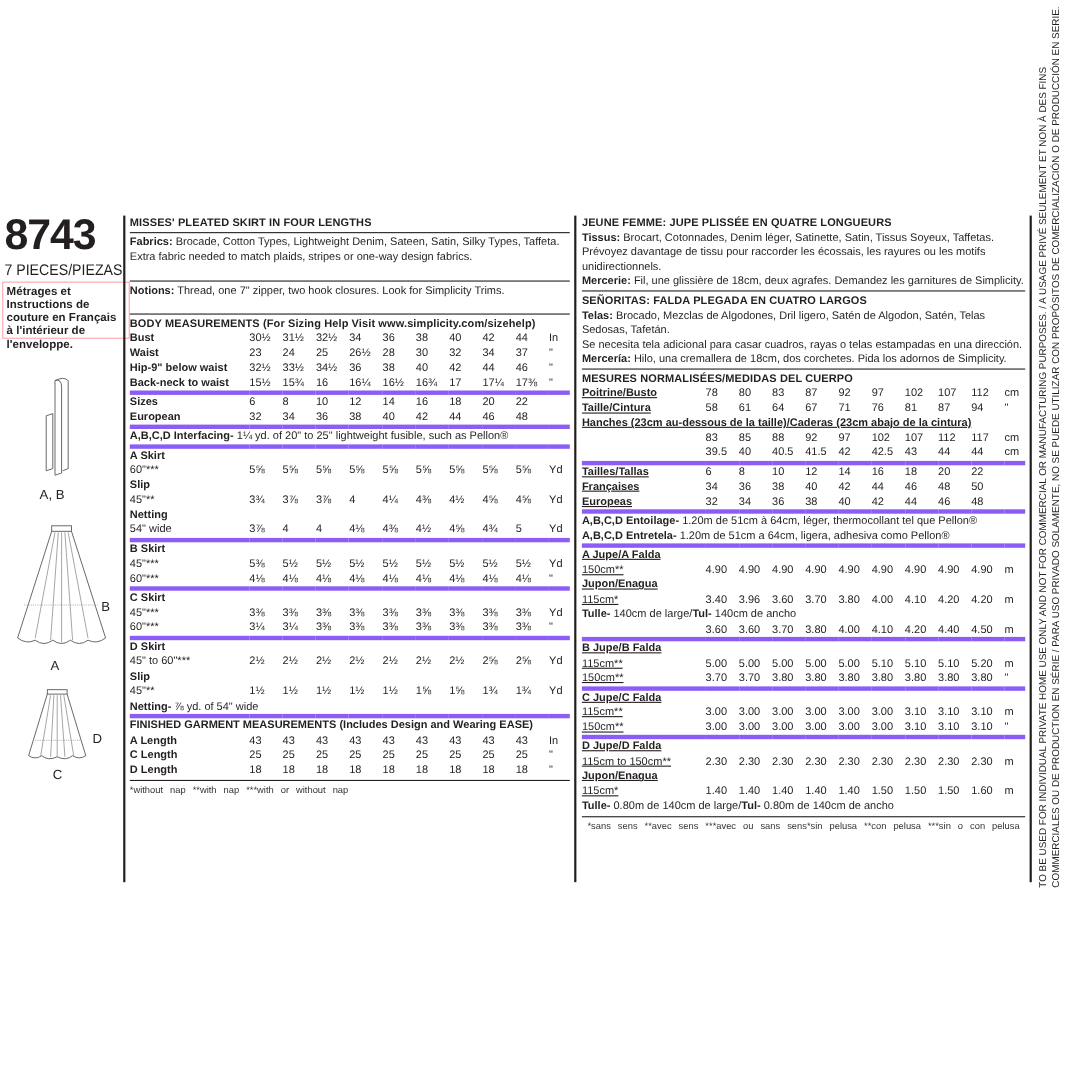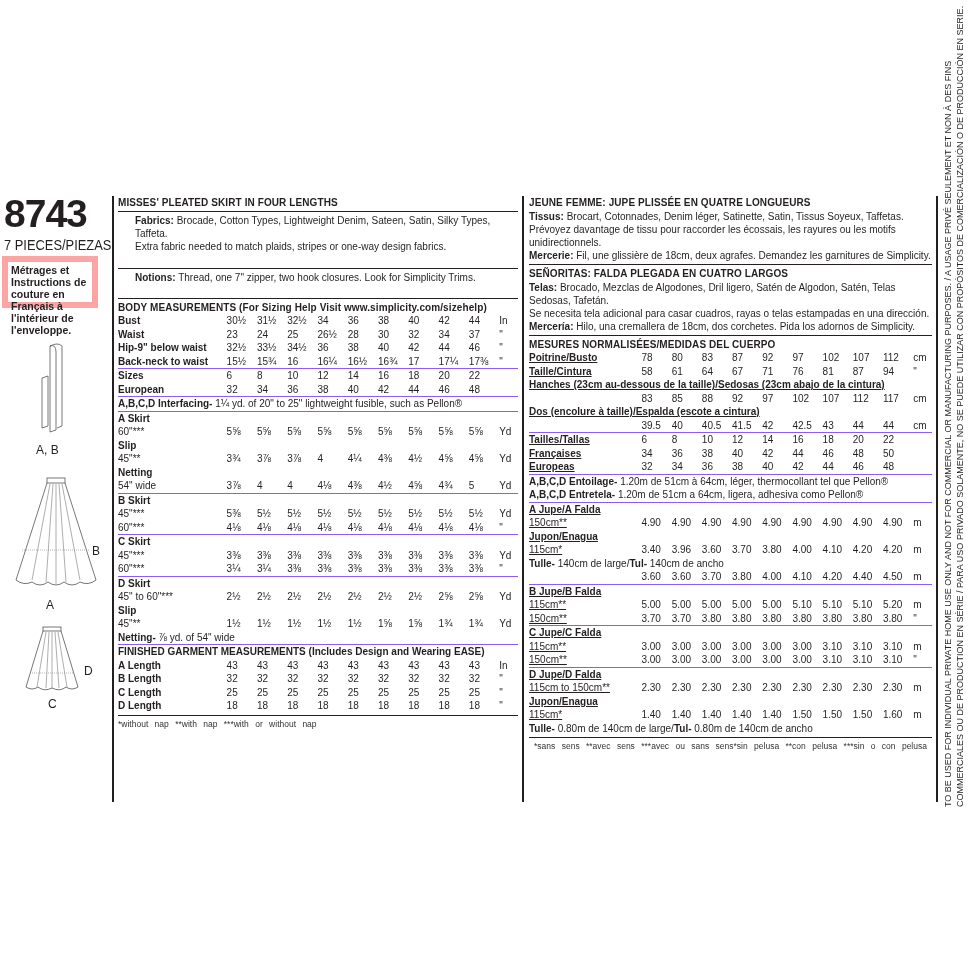--- a/index.html
+++ b/index.html
@@ -1,40 +1,40 @@
 <!DOCTYPE html>
 <html><head>
 <meta charset="utf-8">
 <style>
   html, body { margin:0; padding:0; background:#ffffff; }
   body { width:980px; height:980px; position:relative; overflow:hidden;
          font-family:"Liberation Sans", "DejaVu Sans", sans-serif; color:#231f20; }
   .num-big { position:absolute; left:4px; top:192px; font-size:39px; font-weight:bold; letter-spacing:-1px; line-height:44px; }
   .pieces { position:absolute; left:4px; top:237px; font-size:14px; line-height:16px; transform:scaleX(0.92); transform-origin:left; }
-  .fr-box { position:absolute; left:2px; top:256px; width:96px; height:52px; border:6px solid #fca5a5; box-sizing:border-box;
+  .fr-box { position:absolute; left:2px; top:256px; width:116px; height:52px; border:1px solid #fca5a5; box-sizing:border-box;
             font-size:10.5px; font-weight:bold; line-height:12px; padding:2px 3px; }
   .left-rule { position:absolute; left:112px; top:196px; width:2px; height:606px; background:#231f20; }
   .mid-rule { position:absolute; left:522px; top:196px; width:2px; height:606px; background:#231f20; }
   .right-rule { position:absolute; left:936px; top:196px; width:2px; height:606px; background:#231f20; }
 
   .col { position:absolute; font-size:10px; line-height:13px; }
   .col-en { left:118px; top:196px; width:400px; }
   .col-fr { left:529px; top:196px; width:403px; }
   .title { font-weight:bold; font-size:10px; letter-spacing:0.1px; }
   .bold { font-weight:bold; }
   .hr { height:1px; background:#231f20; margin:2px 0; }
-  .para { margin:2px 17px; }
+  .para { margin:2px 0; }
 
   table.grid { border-collapse:collapse; width:100%; font-size:10px; }
   table.grid td { padding:0; height:13.5px; white-space:nowrap; vertical-align:middle; }
   table.grid td.lbl { font-weight:bold; width:104px; }
   table.grid td.lbl.plain { font-weight:normal; }
   table.grid td.v { width:29px; text-align:left; }
   table.grid td.u { text-align:left; width:18px; }
-  table.grid tr.sep td { border-top:1px solid #8b5cf6; }
+  table.grid tr.sep td { border-top:4px solid #8b5cf6; }
   .colfr table.grid td.lbl { width:108px;text-decoration:underline; }
 
   .footnote { font-size:8.5px; color:#333; margin-top:1px; word-spacing:4px; }
 
   .vert { position:absolute; left:942px; top:807px; transform:rotate(-90deg); transform-origin:left top;
           width:640px; font-size:9px; line-height:12px; white-space:nowrap; }
   .ill-label { position:absolute; font-size:12px; }
   svg.ill { position:absolute; }
 </style>
 </head>
@@ -330,33 +330,20 @@
           <td class="v">43</td>
           <td class="v">43</td>
           <td class="v">43</td>
           <td class="v">43</td>
           <td class="v">43</td>
           <td class="v">43</td>
           <td class="v">43</td>
           <td class="u">In</td>
         </tr>
       <tr>
-          <td class="lbl">B Length</td>
-          <td class="v">32</td>
-          <td class="v">32</td>
-          <td class="v">32</td>
-          <td class="v">32</td>
-          <td class="v">32</td>
-          <td class="v">32</td>
-          <td class="v">32</td>
-          <td class="v">32</td>
-          <td class="v">32</td>
-          <td class="u">"</td>
-        </tr>
-      <tr>
           <td class="lbl">C Length</td>
           <td class="v">25</td>
           <td class="v">25</td>
           <td class="v">25</td>
           <td class="v">25</td>
           <td class="v">25</td>
           <td class="v">25</td>
           <td class="v">25</td>
           <td class="v">25</td>
           <td class="v">25</td>
@@ -420,39 +407,36 @@
           <td class="v">64</td>
           <td class="v">67</td>
           <td class="v">71</td>
           <td class="v">76</td>
           <td class="v">81</td>
           <td class="v">87</td>
           <td class="v">94</td>
           <td class="u">"</td>
         </tr>
       <tr>
-          <td class="lbl" colspan="11">Hanches (23cm au-dessous de la taille)/Sedosas (23cm abajo de la cintura)</td>
+          <td class="lbl" colspan="11">Hanches (23cm au-dessous de la taille)/Caderas (23cm abajo de la cintura)</td>
         </tr>
       <tr>
           <td class="lbl"></td>
           <td class="v">83</td>
           <td class="v">85</td>
           <td class="v">88</td>
           <td class="v">92</td>
           <td class="v">97</td>
           <td class="v">102</td>
           <td class="v">107</td>
           <td class="v">112</td>
           <td class="v">117</td>
           <td class="u">cm</td>
         </tr>
       <tr>
-          <td class="lbl" colspan="11">Dos (encolure à taille)/Espalda (escote a cintura)</td>
-        </tr>
-      <tr>
           <td class="lbl"></td>
           <td class="v">39.5</td>
           <td class="v">40</td>
           <td class="v">40.5</td>
           <td class="v">41.5</td>
           <td class="v">42</td>
           <td class="v">42.5</td>
           <td class="v">43</td>
           <td class="v">44</td>
           <td class="v">44</td>

